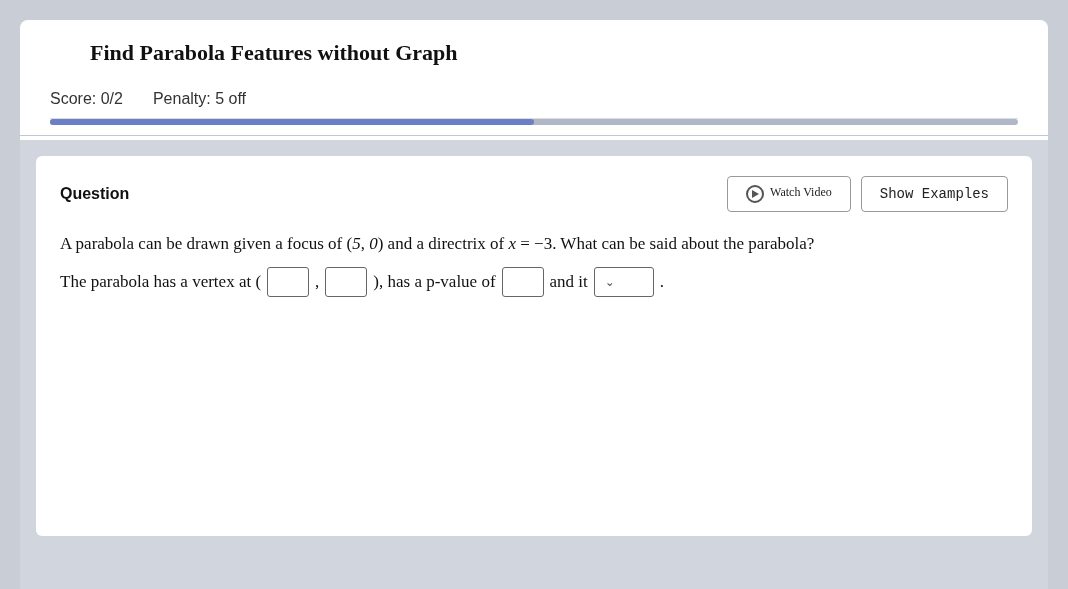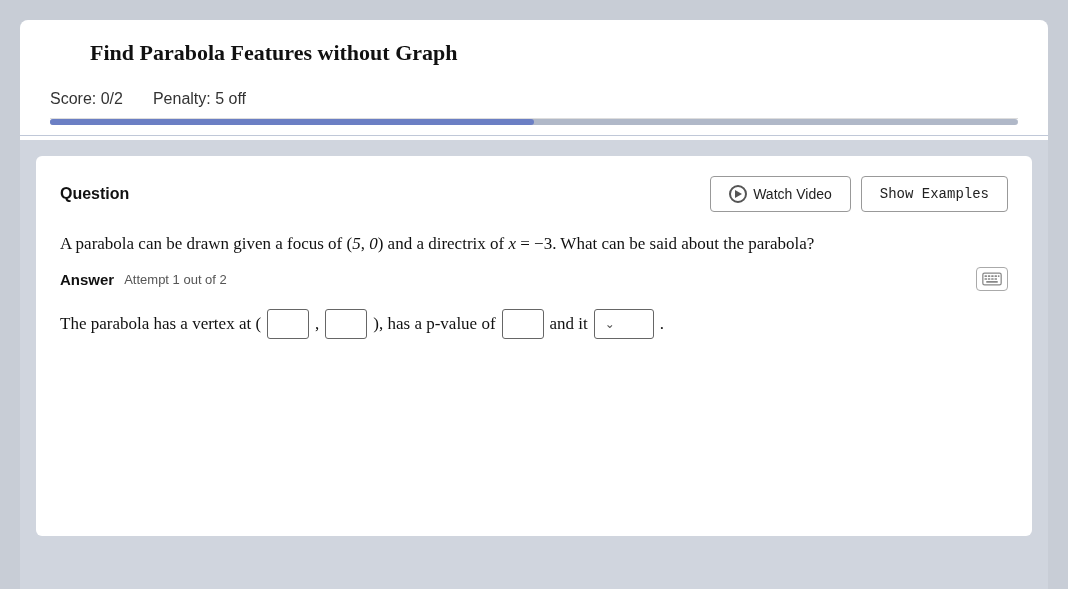--- a/index.html
+++ b/index.html
@@ -89,30 +89,29 @@
       font-size: 16px;
       color: #111;
       font-family: Arial, sans-serif;
     }
     .header-buttons {
       display: flex;
       gap: 10px;
     }
     .btn-watch-video {
       display: flex;
-      align-items: center;
       gap: 6px;
       padding: 8px 18px;
       border: 1.5px solid #999;
       border-radius: 4px;
       background: white;
-      font-size: 14px;
+      font-size: 12px;
       color: #222;
       cursor: pointer;
-      font-family: Liberation Sans, sans-serif;
+      font-family: Liberation Serif, serif;
     }
     .btn-watch-video .play-circle {
       width: 18px;
       height: 18px;
       border-radius: 50%;
       border: 2px solid #555;
       display: flex;
       align-items: center;
       justify-content: center;
       flex-shrink: 0;
@@ -254,39 +253,20 @@
           <span>Show Examples</span>
         </button>
       </div>
     </div>
 
     <div class="question-text">
       A parabola can be drawn given a focus of (<em>5</em>, <em>0</em>) and a directrix of <em>x</em> = −3. What can be said about the parabola?
     </div>
 
     <div class="answer-section">
-      <div class="answer-header">
-        <span class="answer-label">Answer</span>
-        <span class="attempt-label">Attempt 1 out of 2</span>
-        <div class="keyboard-icon">
-          <svg viewBox="0 0 24 16" fill="none" xmlns="http://www.w3.org/2000/svg">
-            <rect x="1" y="1" width="22" height="14" rx="2" stroke="#888" stroke-width="1.5" fill="white"></rect>
-            <rect x="3" y="3.5" width="3" height="2" rx="0.5" fill="#888"></rect>
-            <rect x="7" y="3.5" width="3" height="2" rx="0.5" fill="#888"></rect>
-            <rect x="11" y="3.5" width="3" height="2" rx="0.5" fill="#888"></rect>
-            <rect x="15" y="3.5" width="3" height="2" rx="0.5" fill="#888"></rect>
-            <rect x="19" y="3.5" width="2" height="2" rx="0.5" fill="#888"></rect>
-            <rect x="3" y="7" width="3" height="2" rx="0.5" fill="#888"></rect>
-            <rect x="7" y="7" width="3" height="2" rx="0.5" fill="#888"></rect>
-            <rect x="11" y="7" width="3" height="2" rx="0.5" fill="#888"></rect>
-            <rect x="15" y="7" width="3" height="2" rx="0.5" fill="#888"></rect>
-            <rect x="5" y="10.5" width="14" height="2" rx="0.5" fill="#888"></rect>
-          </svg>
-        </div>
-      </div>
 
       <div class="answer-row">
         <span>The parabola has a vertex at (</span>
         <input class="input-box" type="text" value="" style="">
         <span>,</span>
         <input class="input-box" type="text" value="" style="">
         <span>), has a p-value of</span>
         <input class="input-box" type="text" value="" style="">
         <span>and it</span>
         <div class="dropdown-container">

